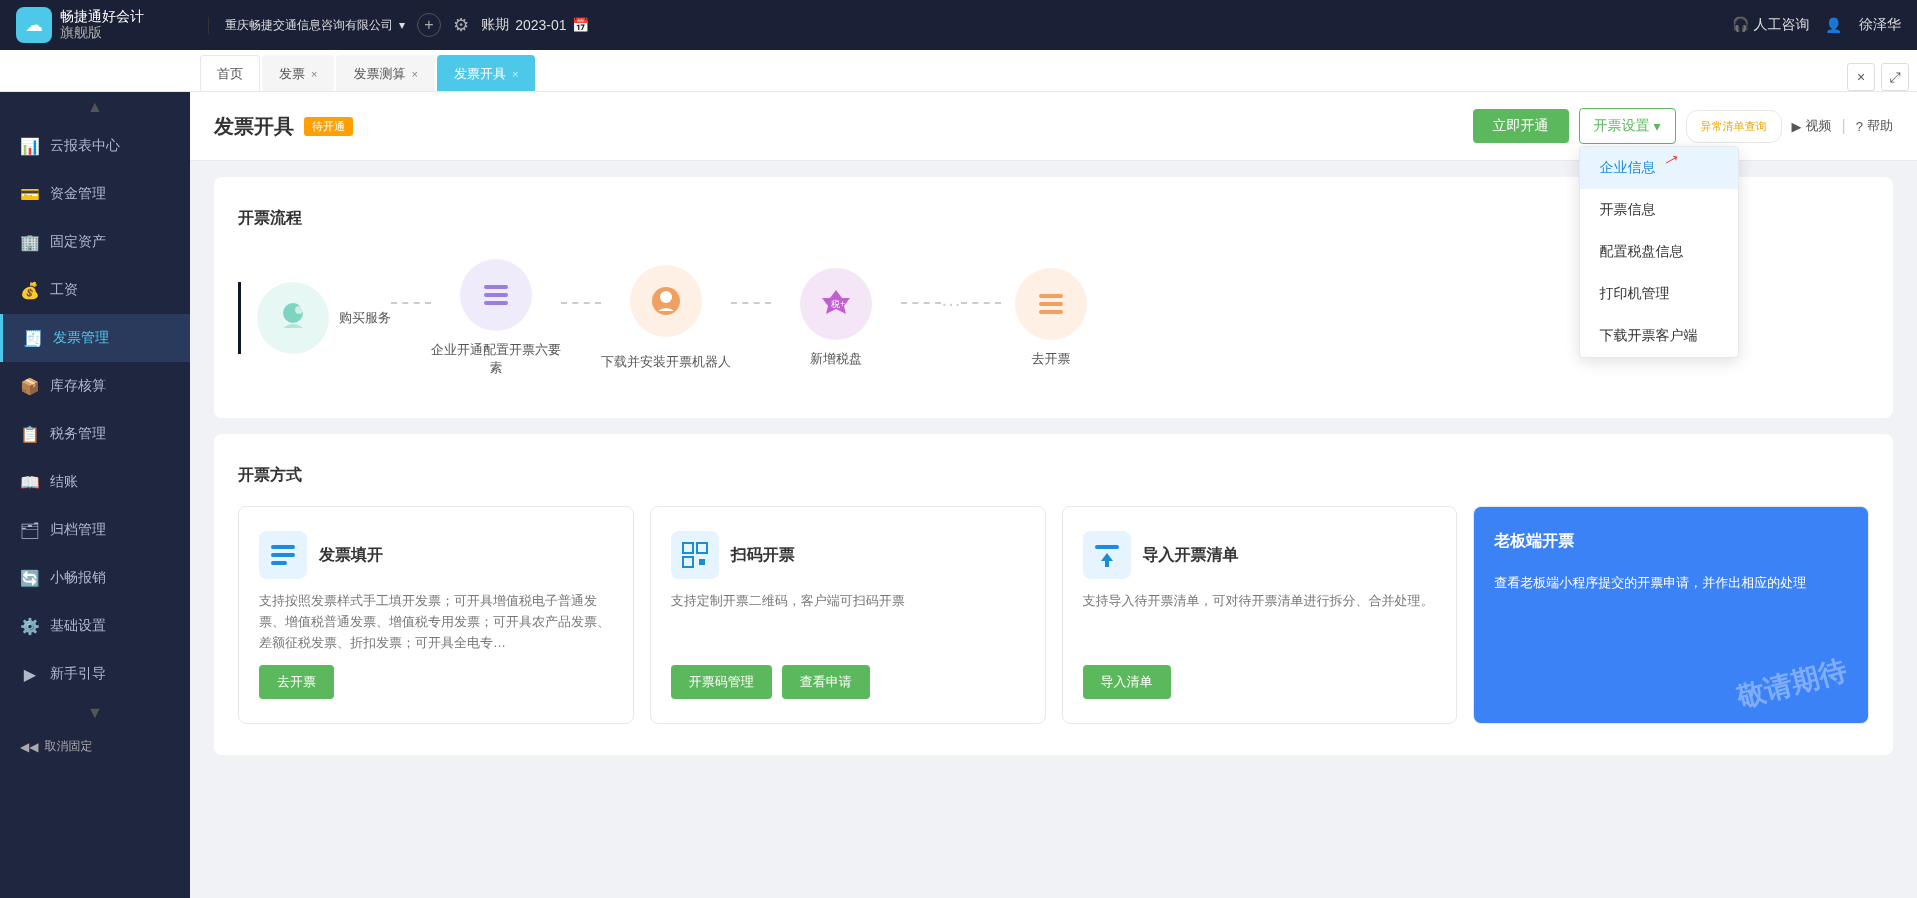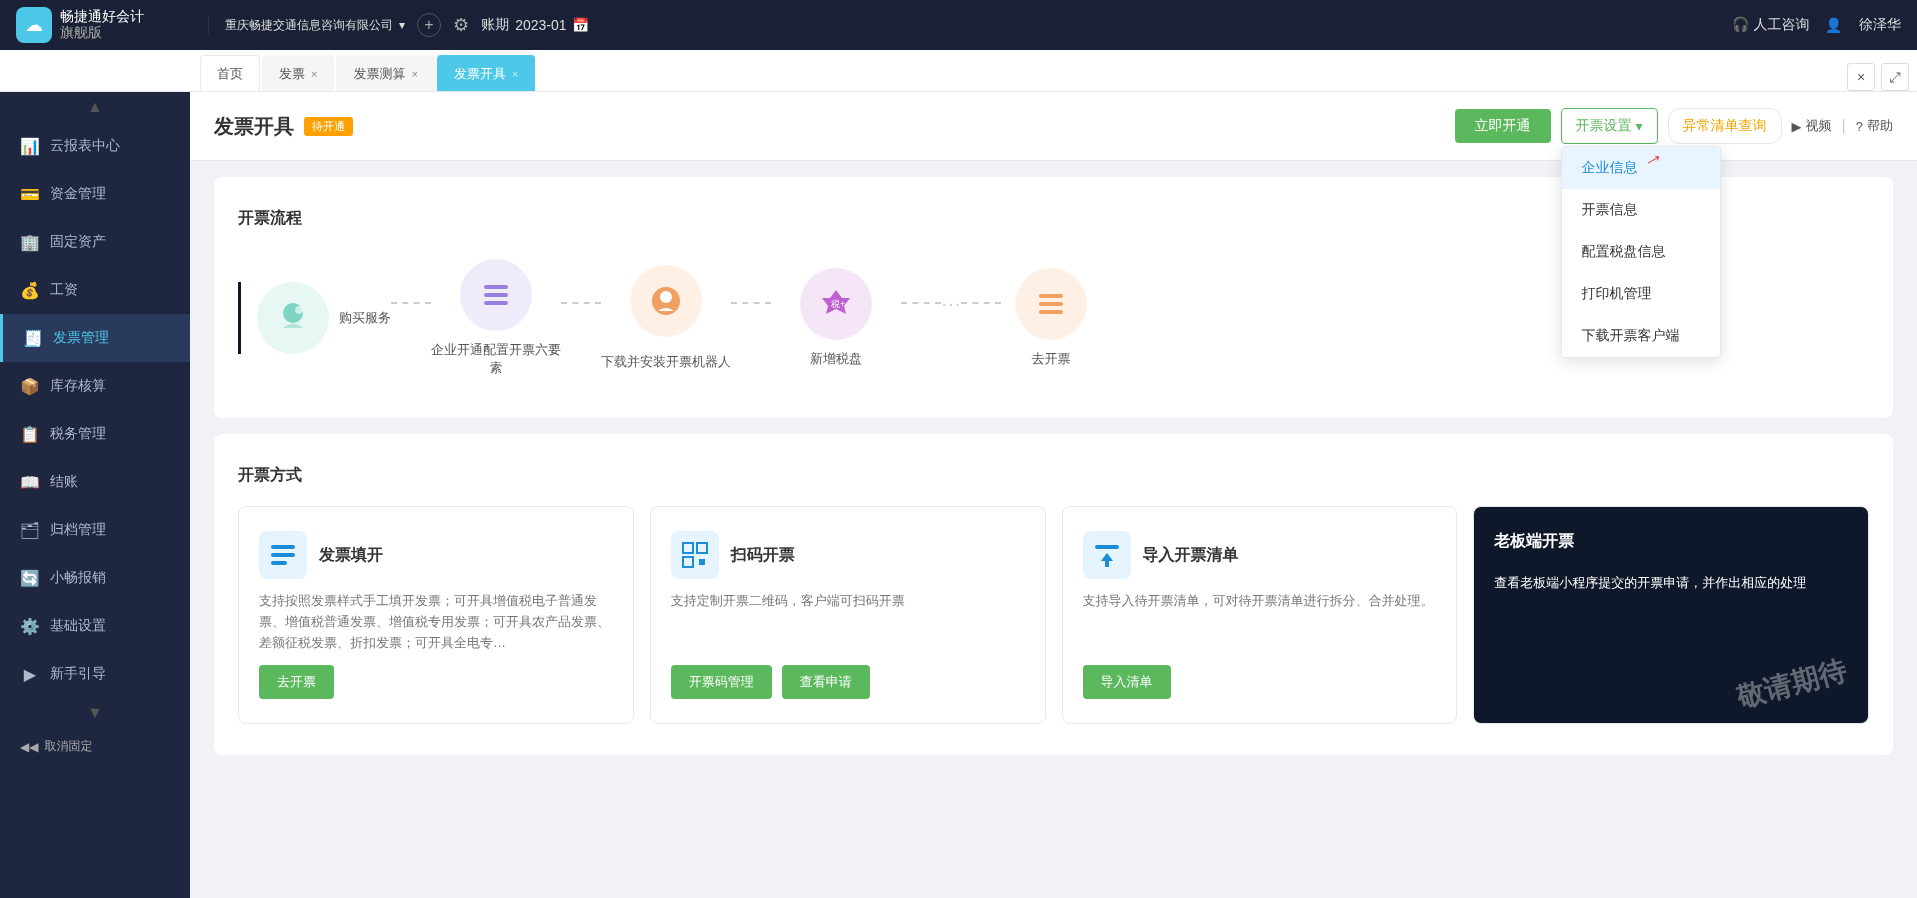--- a/index.html
+++ b/index.html
@@ -160,21 +160,21 @@
       border: 1px solid #5cb85c; padding: 8px 14px;
       border-radius: 4px; cursor: pointer;
       font-size: 14px;
       display: flex; align-items: center; gap: 4px;
       position: relative;
     }
     .btn-outline-yellow {
       background: white; color: #f0a500;
       border: 1px solid #e8e8e8; padding: 8px 14px;
       border-radius: 12px; cursor: pointer;
-      font-size: 14px;
+      font-size: 11px;
     }
     .btn-text-link {
       color: #555; font-size: 13px;
       display: flex; align-items: center; gap: 4px;
       cursor: pointer;
     }
 
     
     .dropdown-menu {
       position: absolute;
@@ -239,21 +239,21 @@
     .method-card {
       background: #fff;
       border: 1px solid #e8e8e8;
       border-radius: 8px;
       padding: 24px 20px;
       display: flex;
       flex-direction: column;
       gap: 12px;
     }
     .method-card.grey {
-      background: #0f172a;
+      background: #3b82f6;
       gap: 21px;
     }
     .method-header {
       display: flex; align-items: center; gap: 12px;
     }
     .method-icon {
       width: 48px; height: 48px;
       border-radius: 8px;
       display: flex; align-items: center; justify-content: center;
       font-size: 24px;

